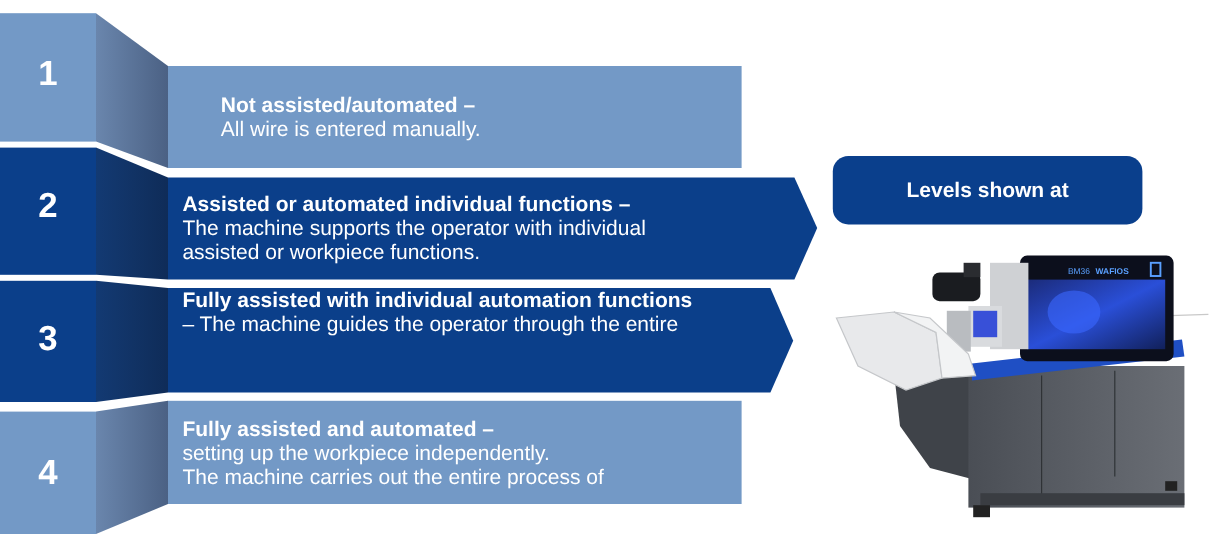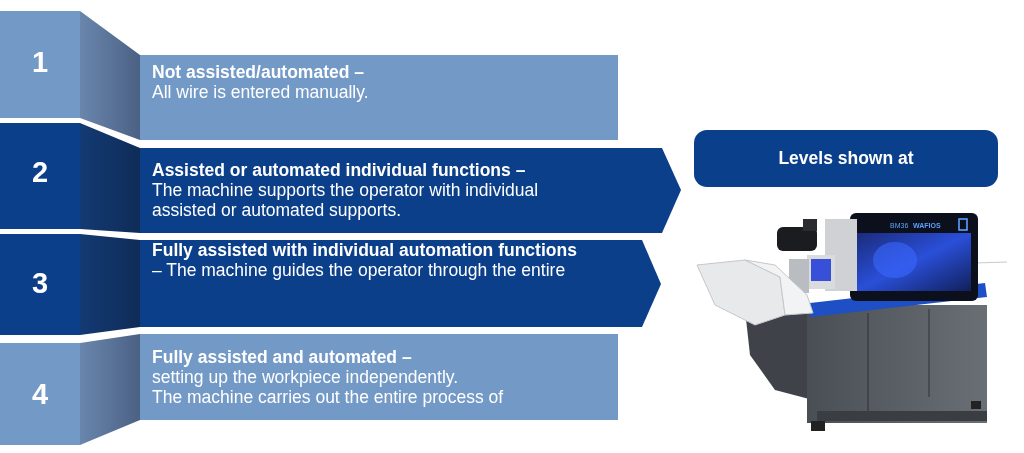--- a/index.html
+++ b/index.html
@@ -4,21 +4,21 @@
 <style>
   html, body { margin: 0; padding: 0; background: #ffffff; }
   body { width: 1024px; height: 453px; position: relative; overflow: hidden;
          font-family: "Liberation Sans", sans-serif; }
   .layer { position: absolute; left: 0; top: 0; }
   .num { position: absolute; width: 80px; text-align: center; color: #ffffff;
          font-weight: bold; font-size: 29px; font-family: "Liberation Sans", sans-serif; }
   .bar-text { position: absolute; left: 152px; color: #ffffff; font-size: 17.5px;
               line-height: 20px; font-family: "Liberation Sans", sans-serif; }
   .bar-text .title { font-weight: bold; }
-  .badge { position: absolute; left: 694px; top: 130px; width: 304px; height: 57px;
+  .badge { position: absolute; left: 694px; top: 130px; width: 258px; height: 57px;
            background: #0a3f8c; border-radius: 13px; color: #fff; text-align: center;
            font-weight: bold; font-size: 17.5px; line-height: 21px;
            display: flex; flex-direction: column; justify-content: center; }
   .machine { position: absolute; left: 695px; top: 205px; }
 </style>
 </head>
 <body>
 
 <svg class="layer" width="700" height="453" viewBox="0 0 700 453">
   <defs>
@@ -55,29 +55,29 @@
     <polygon points="80,343 140,334 140,420 80,445" fill="url(#sideLight)"></polygon>
     <rect x="140" y="334" width="478" height="86" fill="#7399c6"></rect>
   </g>
 </svg>
 
 <div class="num" style="left:0; top:46px;">1</div>
 <div class="num" style="left:0; top:156px;">2</div>
 <div class="num" style="left:0; top:267px;">3</div>
 <div class="num" style="left:0; top:378px;">4</div>
 
-<div class="bar-text" style="top:62px;">
+<div class="bar-text" style="top:77px;margin-left:32px;">
   <div class="title">Not assisted/automated –</div>
   <div>All wire is entered manually.</div>
 </div>
 
 <div class="bar-text" style="top:160px;">
   <div class="title">Assisted or automated individual functions –</div>
   <div>The machine supports the operator with individual</div>
-  <div>assisted or automated supports.</div>
+  <div>assisted or workpiece functions.</div>
 </div>
 
 <div class="bar-text" style="top:240px;">
   <div class="title">Fully assisted with individual automation functions</div>
   <div>– The machine guides the operator through the entire</div>
 </div>
 
 <div class="bar-text" style="top:347px;">
   <div class="title">Fully assisted and automated –</div>
   <div>setting up the workpiece independently.</div>

